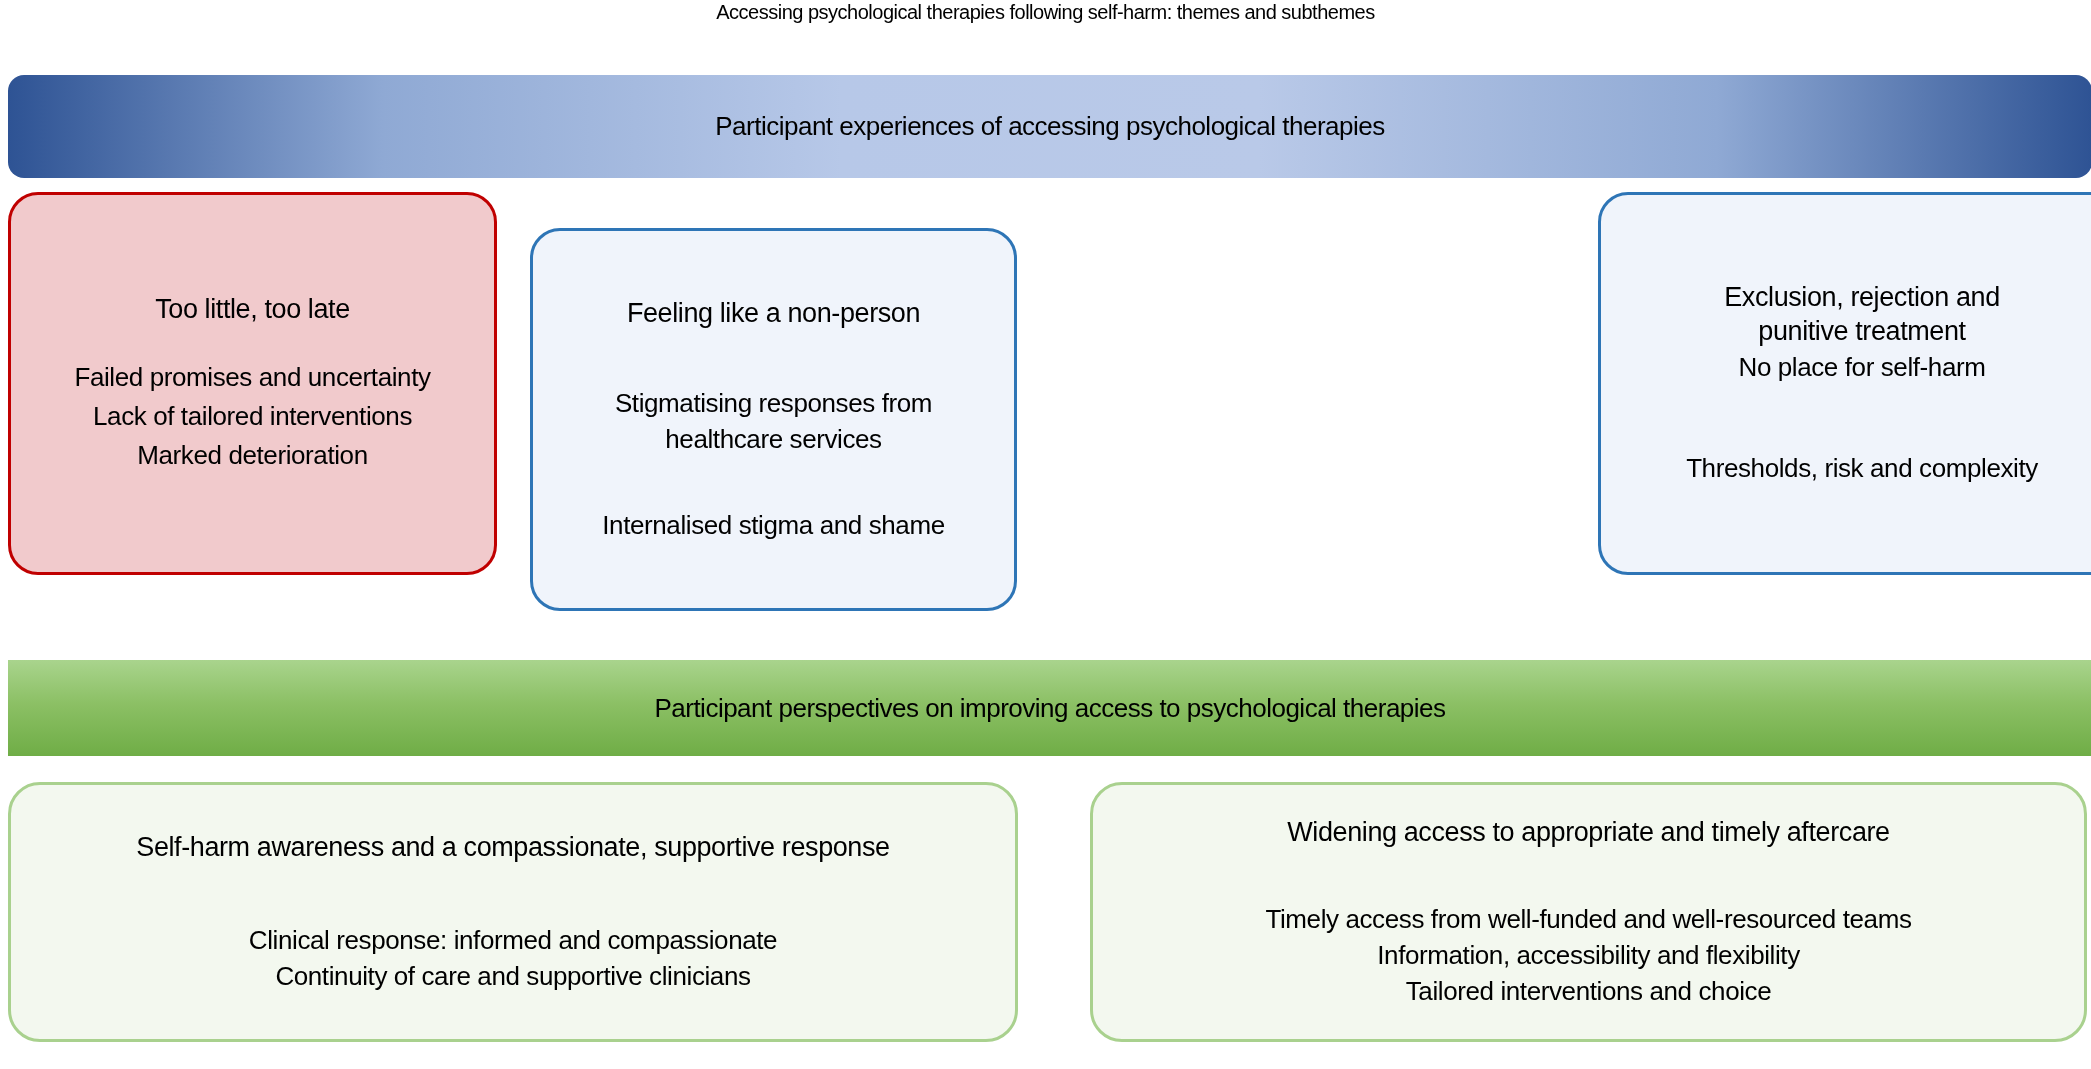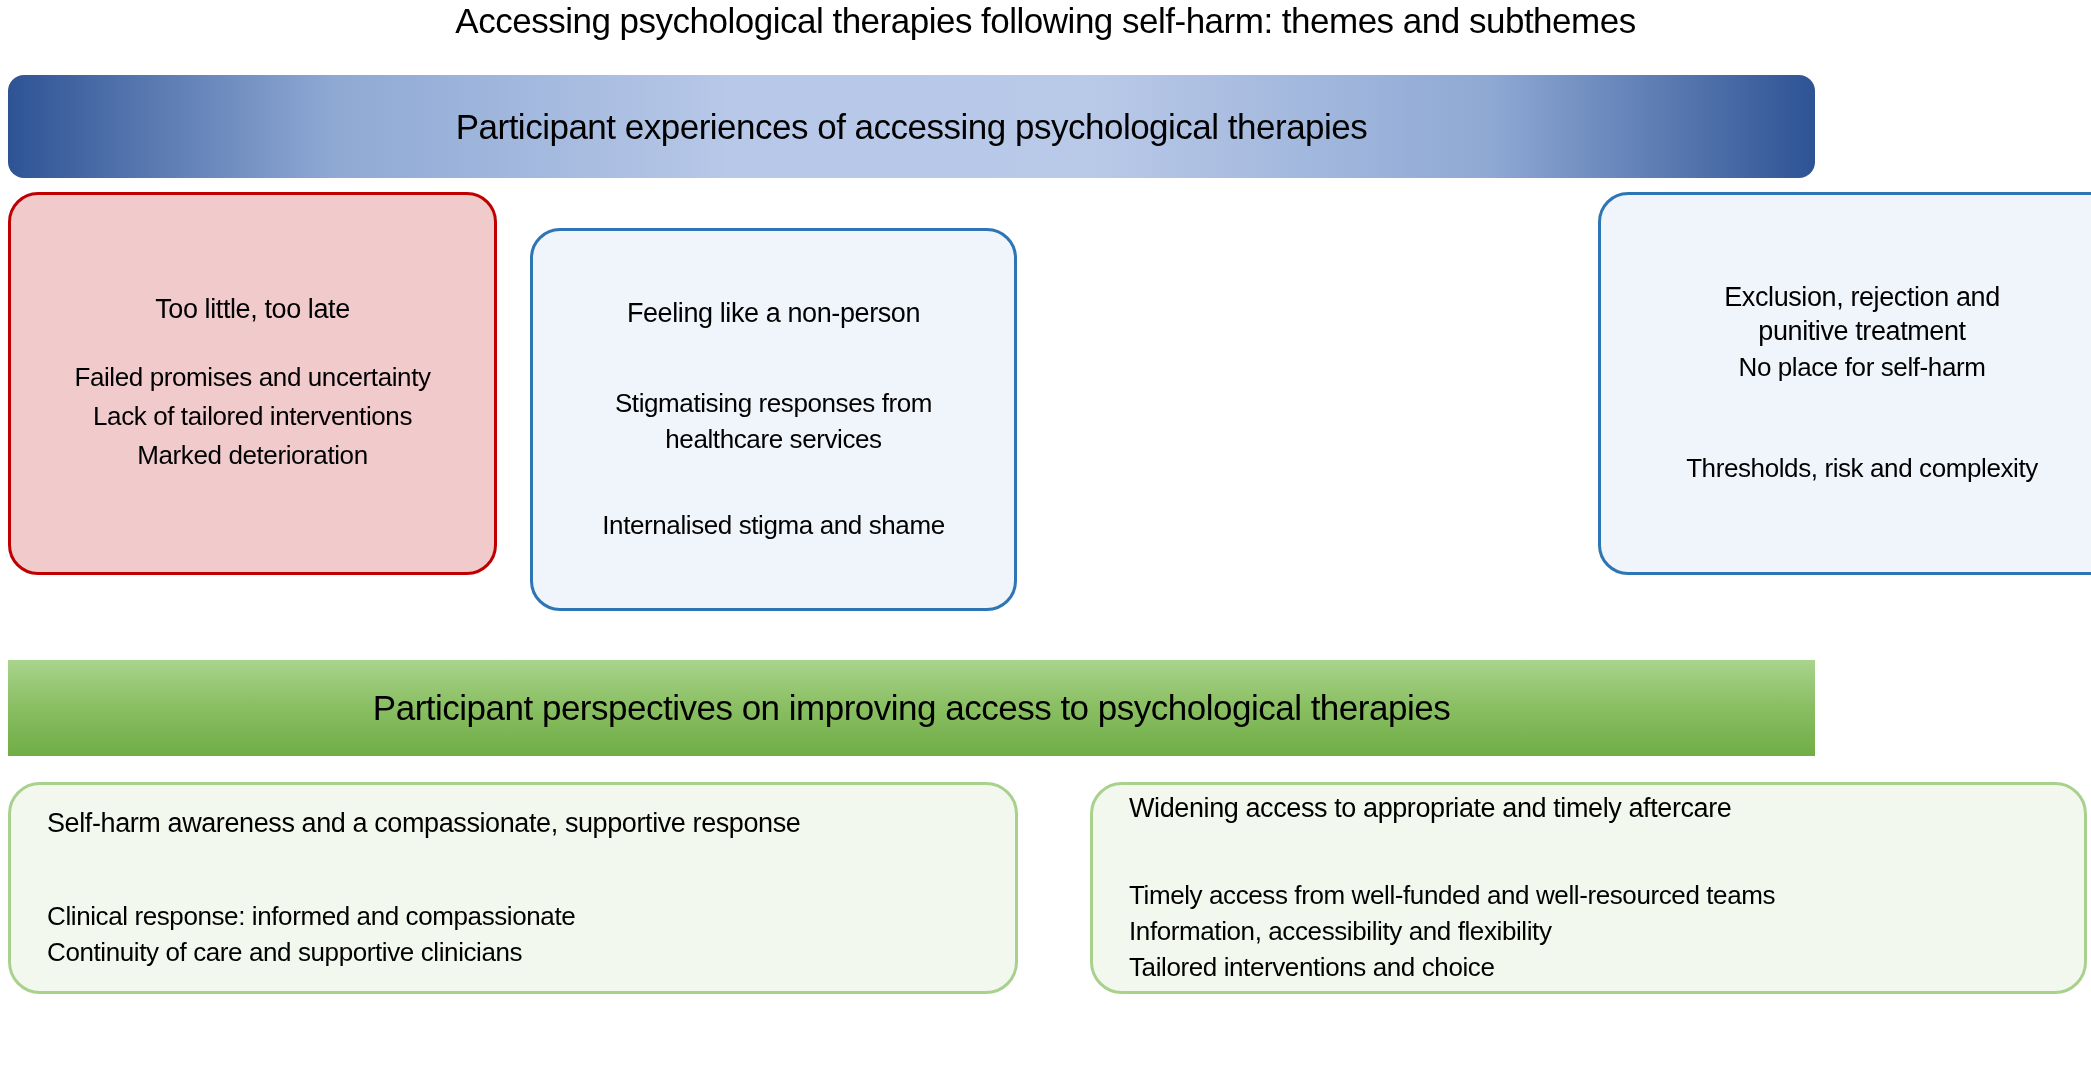--- a/index.html
+++ b/index.html
@@ -7,27 +7,27 @@
     width: 2091px; height: 1069px;
     font-family: "Liberation Sans", sans-serif;
     color: #000000;
   }
   .canvas {
     position: relative; width: 2091px; height: 1069px;
     background: #ffffff; overflow: hidden;
   }
   .fig-title {
     position: absolute; top: 1px; left: 0; width: 100%;
-    text-align: center; font-size: 35px; letter-spacing: -0.5px;
+    text-align: center; font-size: 20px; letter-spacing: -0.5px;
   }
   
   .banner {
-    position: absolute; left: 8px; width: 1807px;
+    position: absolute; left: 8px; width: 2084px;
     display: flex; align-items: center; justify-content: center;
-    font-size: 35px; letter-spacing: -0.5px; text-align: center;
+    font-size: 26px; letter-spacing: -0.5px; text-align: center;
   }
   .banner-blue {
     top: 75px; height: 103px; border-radius: 16px;
     background: linear-gradient(90deg,
       #2E5394 0%, #8FA9D4 18%, #B7C8E8 40%,
       #B9C9E8 60%, #8FA9D4 82%, #2E5394 100%);
   }
   .banner-green {
     top: 660px; height: 96px;
     background: linear-gradient(180deg, #A9D48D 0%, #8CC065 45%, #6FAD46 100%);
@@ -51,25 +51,25 @@
   .w330 { max-width: 330px; }
   .w340 { max-width: 340px; }
   .w360 { max-width: 360px; }
   .mb60 { margin-bottom: 32px; }
   .mt25 { margin-top: 25px; }
   .mt50 { margin-top: 50px; }
   .mt55 { margin-top: 55px; }
   .mt62 { margin-top: 62px; }
   
   .improve-box {
-    position: absolute; top: 782px; height: 212px;
+    position: absolute; top: 782px; height: 260px;
     box-sizing: border-box; border-radius: 32px;
     background: #F3F8EF; border: 3px solid #A9D18E;
     display: flex; flex-direction: column;
-    align-items: flex-start; justify-content: center;
+    align-items: center; justify-content: center;
     text-align: center; font-size: 26px; letter-spacing: -0.4px;
     padding: 0 36px;
   }
   .imp-left  { left: 8px;    width: 1010px; }
   .imp-right { left: 1090px; width: 997px;  }
   .improve-box .box-title { margin-bottom: 0; }
   .imp-left  .title-gap  { margin-bottom: 58px; }
   .imp-right .title-gap  { margin-bottom: 52px; }
   .imp-line { line-height: 36px; }
 </style>

